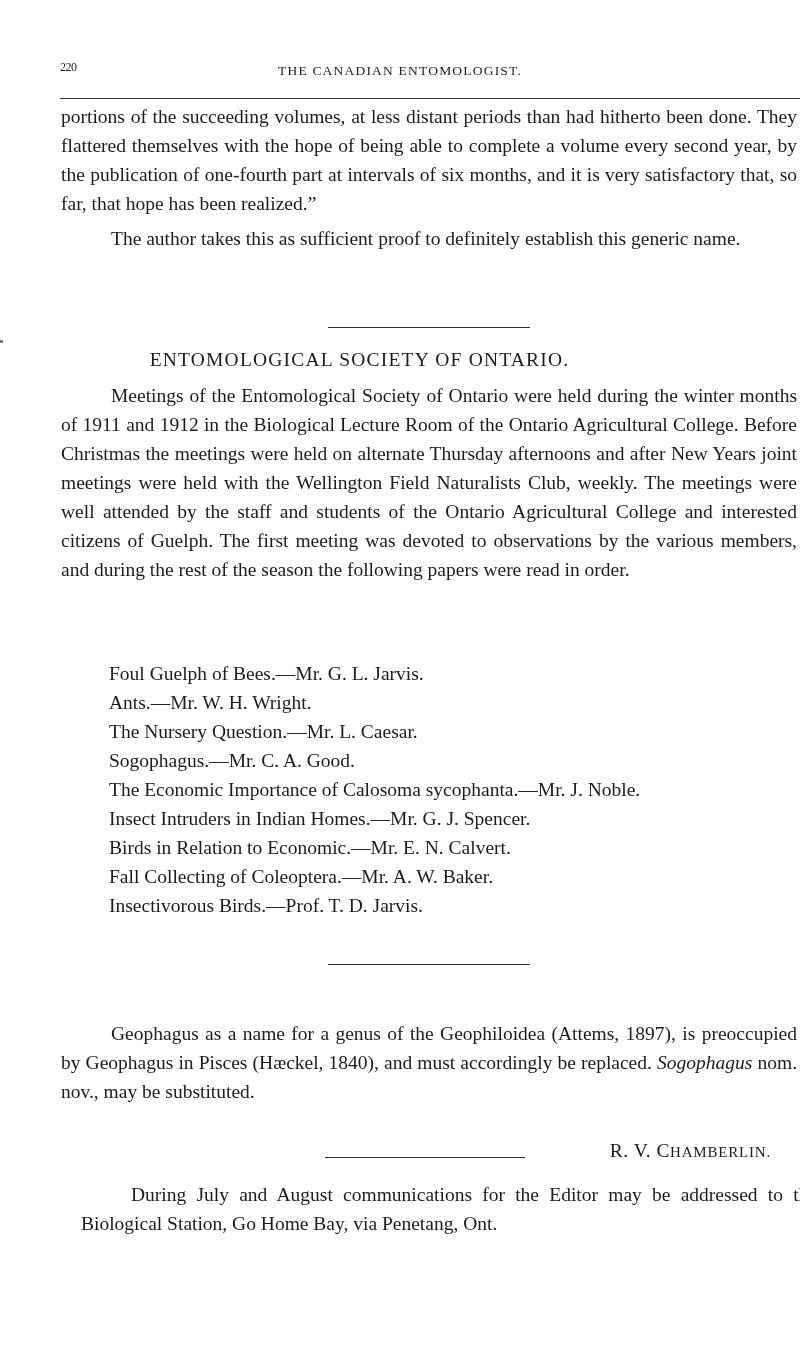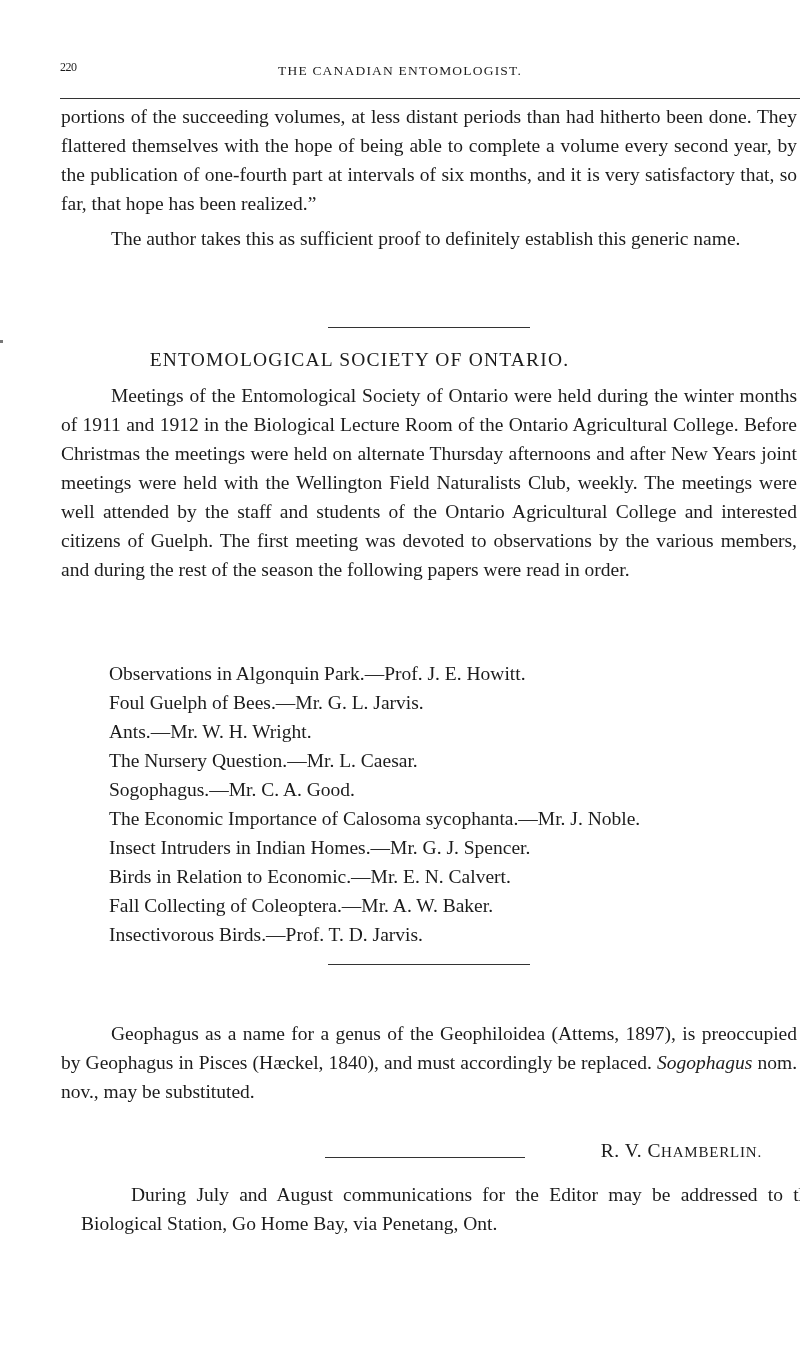--- a/index.html
+++ b/index.html
@@ -84,21 +84,21 @@
       line-height: 29px;
       margin: 0;
       padding: 0;
       list-style: none;
     }
     .papers-list li {
       white-space: nowrap;
     }
     .signature {
       position: absolute;
-      right: 38px;
+      right: 29px;
       top: 1140px;
       font-size: 19.5px;
       letter-spacing: 0.5px;
     }
     .sc {
       font-size: 15px;
       letter-spacing: 0.8px;
     }
     .italic { font-style: italic; }
     .margin-mark {
@@ -130,21 +130,20 @@
 
   <div class="rule" style="top:327px; left:328px; width:202px;"></div>
 
   <div class="section-title" style="top:349px;">ENTOMOLOGICAL SOCIETY OF ONTARIO.</div>
 
   <div class="text-block" style="top:381px;">
     <p class="para indent">Meetings of the Entomological Society of Ontario were held during the winter months of 1911 and 1912 in the Biological Lecture Room of the Ontario Agricultural College. Before Christmas the meetings were held on alternate Thursday afternoons and after New Years joint meetings were held with the Wellington Field Naturalists Club, weekly. The meetings were well attended by the staff and students of the Ontario Agricultural College and interested citizens of Guelph. The first meeting was devoted to observations by the various members, and during the rest of the season the following papers were read in order.</p>
   </div>
 
   <ul class="papers-list">
-    <li>Observations in Algonquin Park.—Prof. J. E. Howitt.</li>
     <li>Foul Guelph of Bees.—Mr. G. L. Jarvis.</li>
     <li>Ants.—Mr. W. H. Wright.</li>
     <li>The Nursery Question.—Mr. L. Caesar.</li>
     <li>Sogophagus.—Mr. C. A. Good.</li>
     <li>The Economic Importance of Calosoma sycophanta.—Mr. J. Noble.</li>
     <li>Insect Intruders in Indian Homes.—Mr. G. J. Spencer.</li>
     <li>Birds in Relation to Economic.—Mr. E. N. Calvert.</li>
     <li>Fall Collecting of Coleoptera.—Mr. A. W. Baker.</li>
     <li>Insectivorous Birds.—Prof. T. D. Jarvis.</li>
   </ul>

